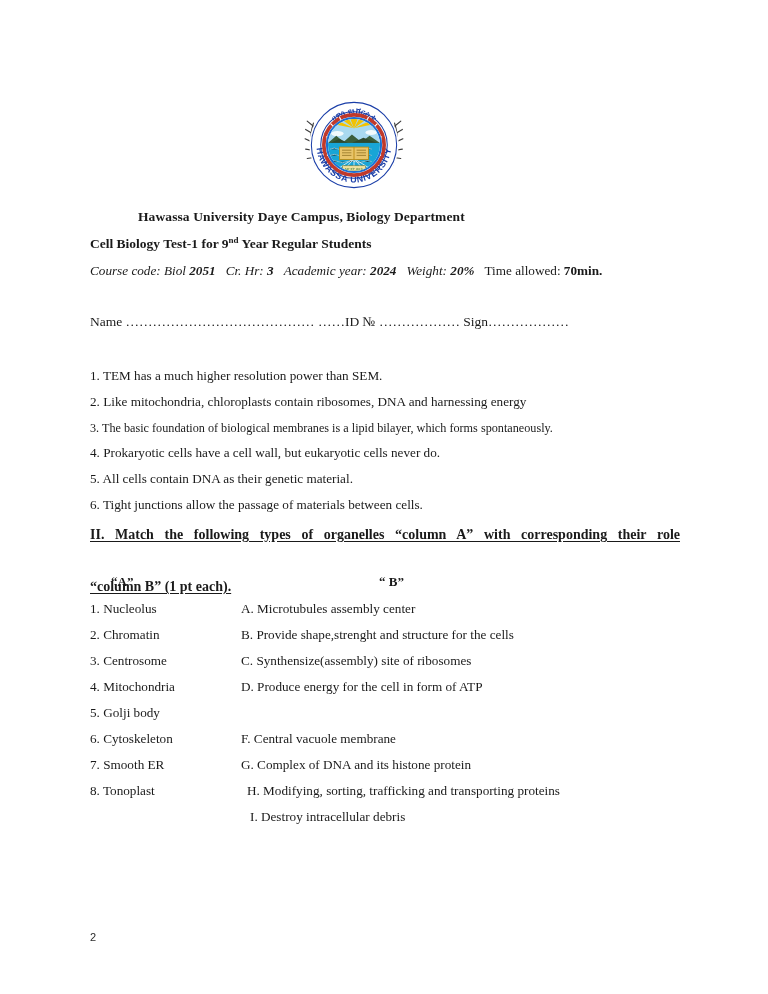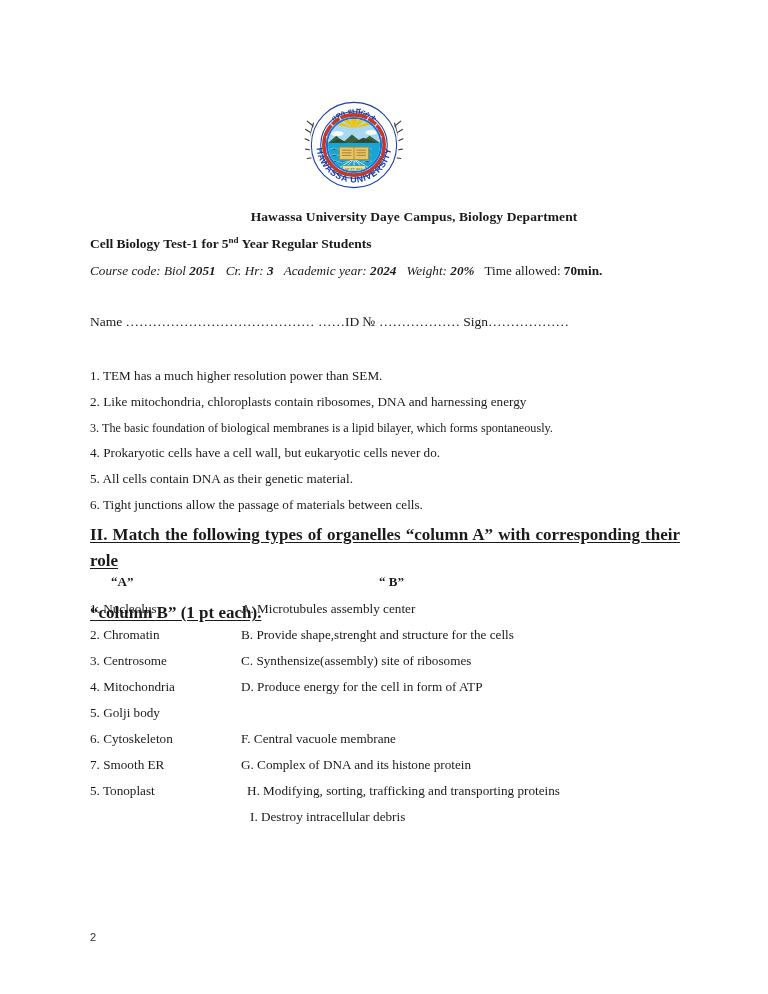--- a/index.html
+++ b/index.html
@@ -40,21 +40,21 @@
   }
 
   
   .hdr-center {
     position: absolute;
     left: 90px;
     top: 209px;
     width: 600px;
     font-size: 13.5px;
     font-weight: bold;
-    text-align: center;
+    text-align: left;
     text-indent: 48px;
     letter-spacing: 0.1px;
   }
   .hdr-line2 {
     position: absolute;
     left: 90px;
     top: 236px;
     width: 600px;
     font-size: 13.5px;
     font-weight: bold;
@@ -103,21 +103,21 @@
     font-size: 13.2px;
     white-space: nowrap;
   }
   .tf-item.small { font-size: 12.2px; }
 
   .sec-head-2 {
     position: absolute;
     left: 90px;
     top: 522px;
     width: 590px;
-    font-size: 17px;
+    font-size: 14px;
     font-weight: bold;
     text-align: justify;
     text-justify: inter-word;
     line-height: 26px;
   }
   .sec-head-2 .ln {
     display: block;
     text-decoration: underline;
     text-underline-offset: 2px;
   }
@@ -267,21 +267,21 @@
         </g>
 
         <rect x="78" y="136" width="44" height="10" fill="#f0e2a0" stroke="#8a7320" stroke-width="1"></rect>
         <text x="100" y="144" text-anchor="middle" font-family="'DejaVu Sans', sans-serif" font-size="7" fill="#2b6b2b">ዕውቀት ለሁሉ</text>
       </g>
     </svg>
   </div>
 
   <div class="hdr-center">Hawassa University Daye Campus, Biology Department</div>
 
-  <div class="hdr-line2"><span>Cell Biology Test-1 for 5</span><sup>nd</sup><span> Year Regular Students</span></div>
+  <div class="hdr-line2"><span>Cell Biology Test-1 for 9</span><sup>nd</sup><span> Year Regular Students</span></div>
 
   <div class="hdr-line3"><span>Course code: Biol</span> <b>2051</b><span class="gap-sm"></span><span>Cr. Hr:</span> <b>3</b><span class="gap-sm"></span><span>Academic year:</span> <b>2024</b><span class="gap-sm"></span><span>Weight:</span> <b>20%</b><span class="gap-sm"></span><span class="upright">Time allowed:</span> <b class="upright">70min.</b></div>
 
   <div class="name-line"><span>Name</span> <span>……………………………………</span> <span>……</span><span>ID №</span> <span>………………</span> <span>Sign</span><span>………………</span></div>
 
 
   <div class="tf-item" style="top:368px">1. TEM has a much higher resolution power than SEM.</div>
   <div class="tf-item" style="top:394px">2. Like mitochondria, chloroplasts contain ribosomes, DNA and harnessing energy</div>
   <div class="tf-item small" style="top:421px">3. The basic foundation of biological membranes is a lipid bilayer, which forms spontaneously.</div>
   <div class="tf-item" style="top:445px">4. Prokaryotic cells have a cell wall, but eukaryotic cells never do.</div>
@@ -296,21 +296,21 @@
   <div class="col-label a">“A”</div>
   <div class="col-label b">“ B”</div>
 
   <div class="col-a-item" style="top:601px">1. Nucleolus</div>
   <div class="col-a-item" style="top:627px">2. Chromatin</div>
   <div class="col-a-item" style="top:653px">3. Centrosome</div>
   <div class="col-a-item" style="top:679px">4. Mitochondria</div>
   <div class="col-a-item" style="top:705px">5. Golji body</div>
   <div class="col-a-item" style="top:731px">6. Cytoskeleton</div>
   <div class="col-a-item" style="top:757px">7. Smooth ER</div>
-  <div class="col-a-item" style="top:783px">5. Tonoplast</div>
+  <div class="col-a-item" style="top:783px">8. Tonoplast</div>
 
   <div class="col-b-item" style="left:241px; top:601px">A. Microtubules assembly center</div>
   <div class="col-b-item" style="left:241px; top:627px">B. Provide shape,strenght and structure for the cells</div>
   <div class="col-b-item" style="left:241px; top:653px">C.  Synthensize(assembly) site of ribosomes</div>
   <div class="col-b-item" style="left:241px; top:679px">D.  Produce energy for the cell in form of ATP</div>
   <div class="col-b-item" style="left:241px; top:731px">F.  Central vacuole membrane</div>
   <div class="col-b-item" style="left:241px; top:757px">G. Complex of DNA and its histone protein</div>
   <div class="col-b-item" style="left:247px; top:783px">H. Modifying, sorting, trafficking and transporting proteins</div>
   <div class="col-b-item" style="left:250px; top:809px">I. Destroy intracellular debris</div>
 

